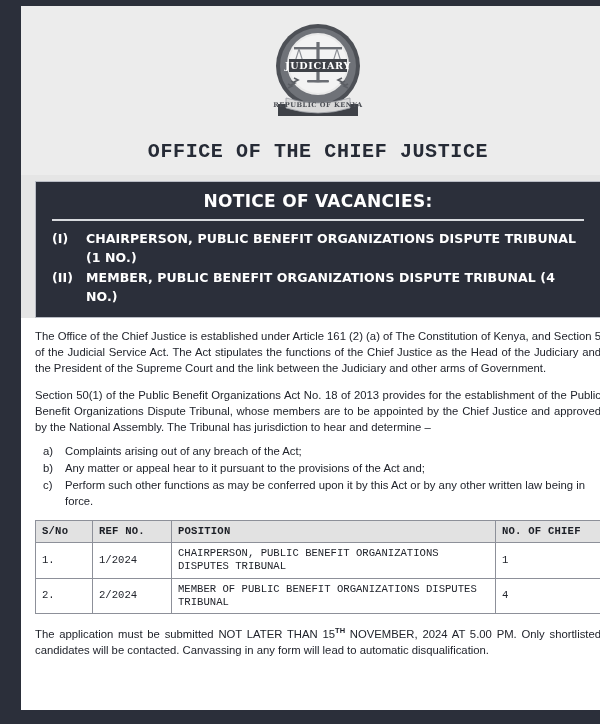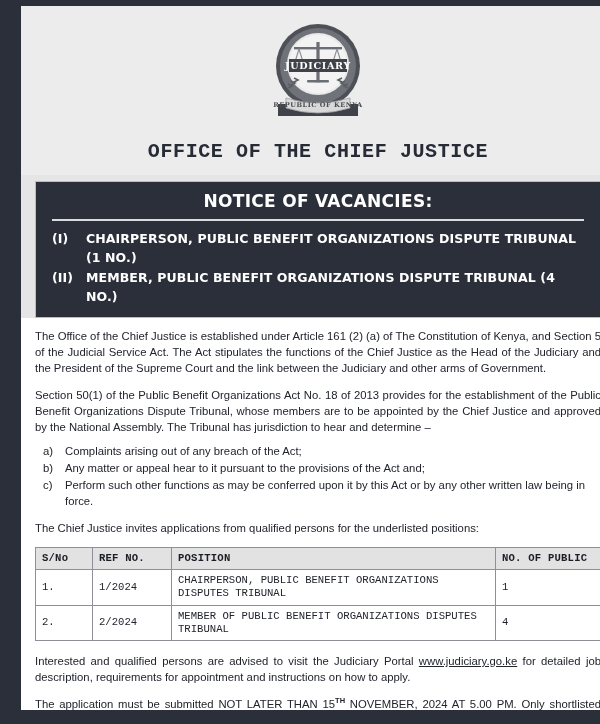--- a/index.html
+++ b/index.html
@@ -239,45 +239,43 @@
       <div class="list-row">
         <span class="list-marker">b)</span>
         <span class="list-text">Any matter or appeal hear to it pursuant to the provisions of the Act and;</span>
       </div>
       <div class="list-row">
         <span class="list-marker">c)</span>
         <span class="list-text">Perform such other functions as may be conferred upon it by this Act or by any other written law being in force.</span>
       </div>
     </div>
 
-    <p class="para">The Chief Justice invites applications from qualified persons for the underlisted positions:</p>
 
     <table class="vac">
       <thead>
         <tr>
           <th class="col-sno">S/No</th>
           <th class="col-ref">REF NO.</th>
           <th>POSITION</th>
-          <th class="col-posts">NO. OF PUBLIC</th>
+          <th class="col-posts">NO. OF CHIEF</th>
         </tr>
       </thead>
       <tbody>
         <tr>
           <td>1.</td>
           <td>1/2024</td>
           <td>CHAIRPERSON, PUBLIC BENEFIT ORGANIZATIONS DISPUTES TRIBUNAL</td>
           <td>1</td>
         </tr>
         <tr>
           <td>2.</td>
           <td>2/2024</td>
           <td>MEMBER OF PUBLIC BENEFIT ORGANIZATIONS DISPUTES TRIBUNAL</td>
           <td>4</td>
         </tr>
       </tbody>
     </table>
 
-    <p class="para"><span>Interested and qualified persons are advised to visit the Judiciary Portal </span><a class="portal" href="#">www.judiciary.go.ke</a><span> for detailed job description, requirements for appointment and instructions on how to apply.</span></p>
 
     <p class="para"><span>The application must be submitted </span><span class="b">NOT LATER THAN 15</span><span class="sup">TH</span><span class="b"> NOVEMBER, 2024 AT 5.00 PM.</span><span> Only shortlisted candidates will be contacted. Canvassing in any form will lead to automatic disqualification.</span></p>
 
   </div>
 </div>
 
 </body></html>

